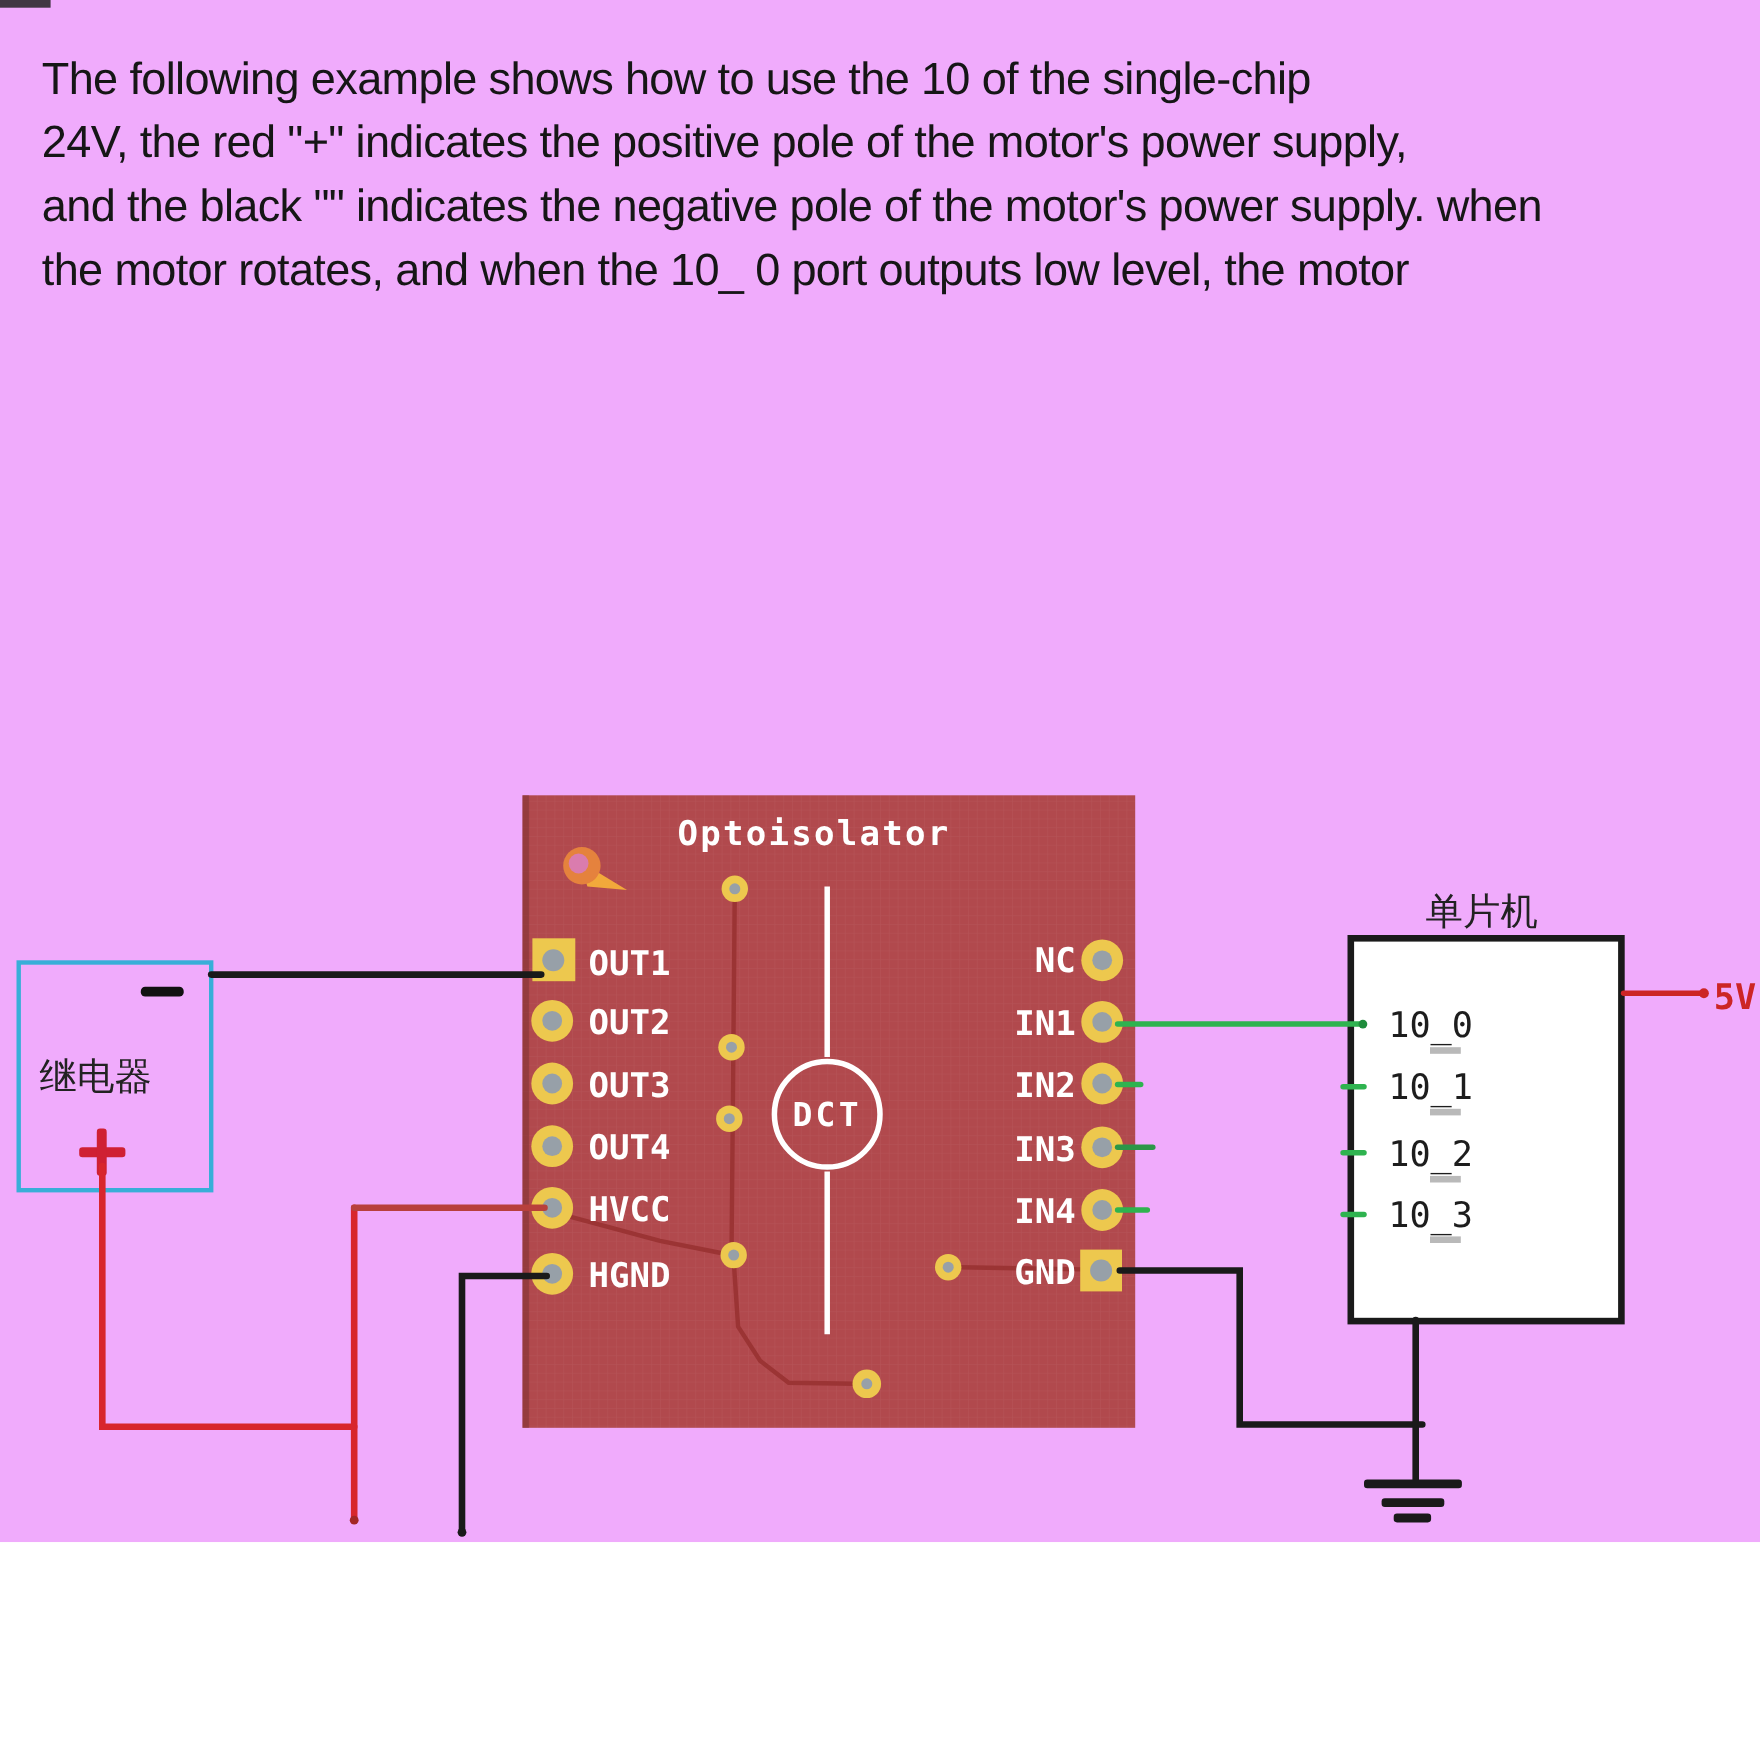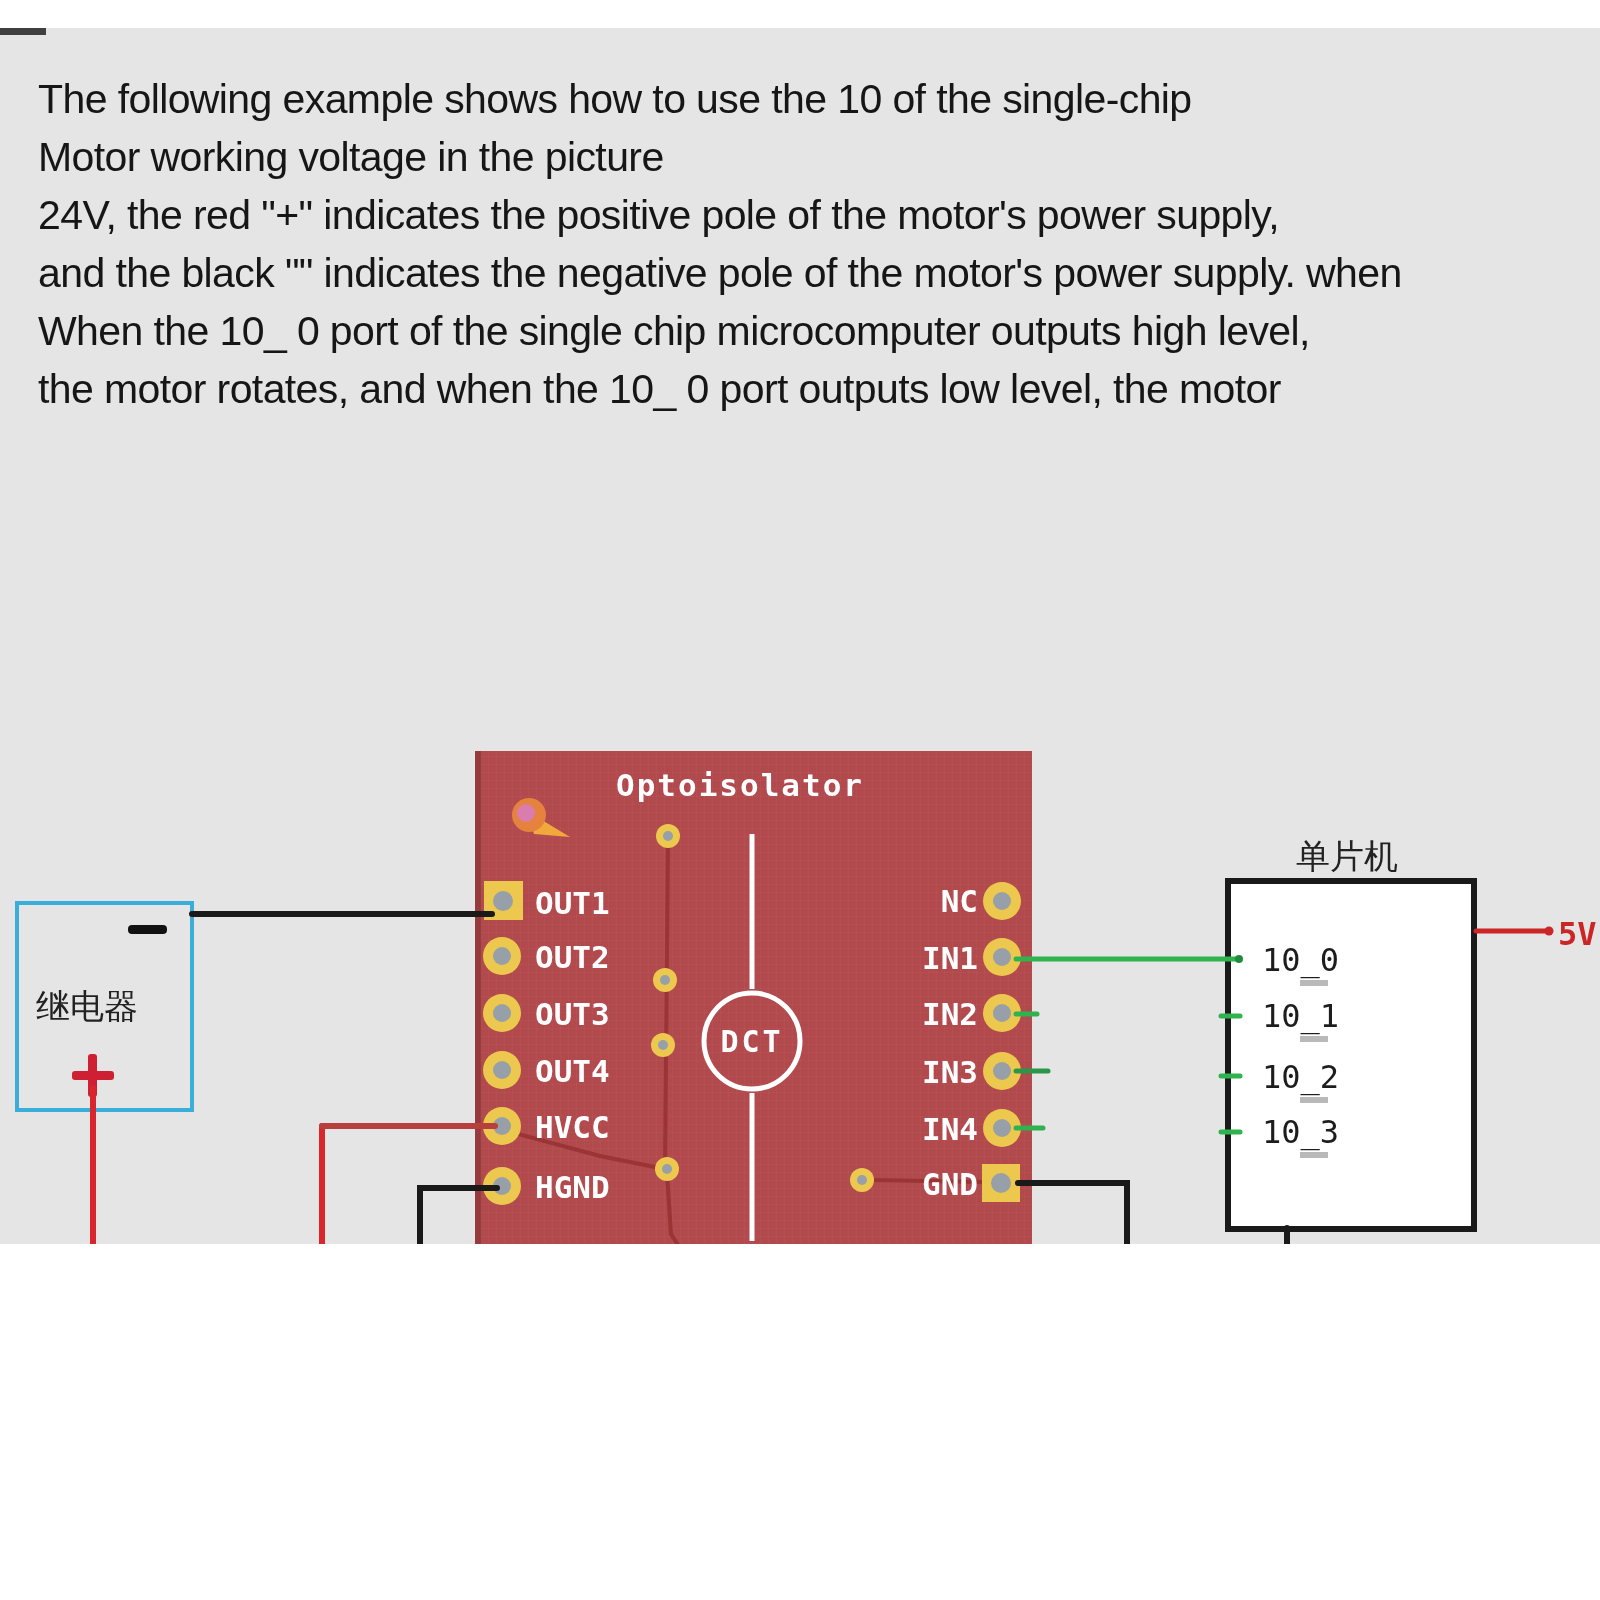--- a/index.html
+++ b/index.html
@@ -1,41 +1,38 @@
 <!DOCTYPE html>
 <html><head>
 <meta charset="utf-8">
 <style>
   html,body{margin:0;padding:0;background:#ffffff;}
   #canvas{
-    position:relative;width:1600px;height:1216px;background:#e5e5e5;overflow:hidden;
+    position:relative;width:1600px;height:1402px;background:#f0abfc;overflow:hidden;
     font-family:"Liberation Sans",sans-serif;
-    margin-top:28px;
   }
   #intro{
     position:absolute;left:38px;top:42px;width:1540px;
     font-size:41px;line-height:58px;letter-spacing:-0.6px;color:#161616;
     font-family:"Liberation Sans",sans-serif;
   }
   #intro .line{white-space:nowrap;}
   #diagram{position:absolute;left:0;top:0;}
   .mono{font-family:"DejaVu Sans Mono",monospace;font-weight:bold;}
   .cjk{font-family:"DejaVu Sans","Liberation Sans",sans-serif;}
 </style>
 </head>
 <body>
 
 <div id="canvas">
 
   <div id="intro">
     <div class="line">The following example shows how to use the 10 of the single-chip</div>
-    <div class="line">Motor working voltage in the picture</div>
     <div class="line">24V, the red "+" indicates the positive pole of the motor's power supply,</div>
     <div class="line">and the black "" indicates the negative pole of the motor's power supply. when</div>
-    <div class="line">When the 10_ 0 port of the single chip microcomputer outputs high level,</div>
     <div class="line">the motor rotates, and when the 10_ 0 port outputs low level, the motor</div>
   </div>
 
   <svg id="diagram" width="1600" height="1600" viewBox="0 0 1600 1600">
     <defs>
       <pattern id="pcbgrid" patternUnits="userSpaceOnUse" width="8" height="8">
         <path d="M8 0H0V8" fill="none" stroke="rgba(255,255,255,0.06)" stroke-width="1"></path>
       </pattern>
     </defs>
 

